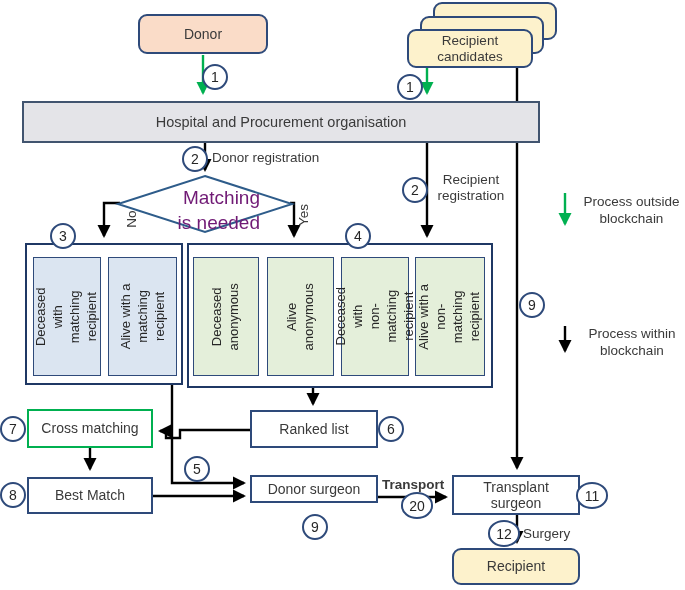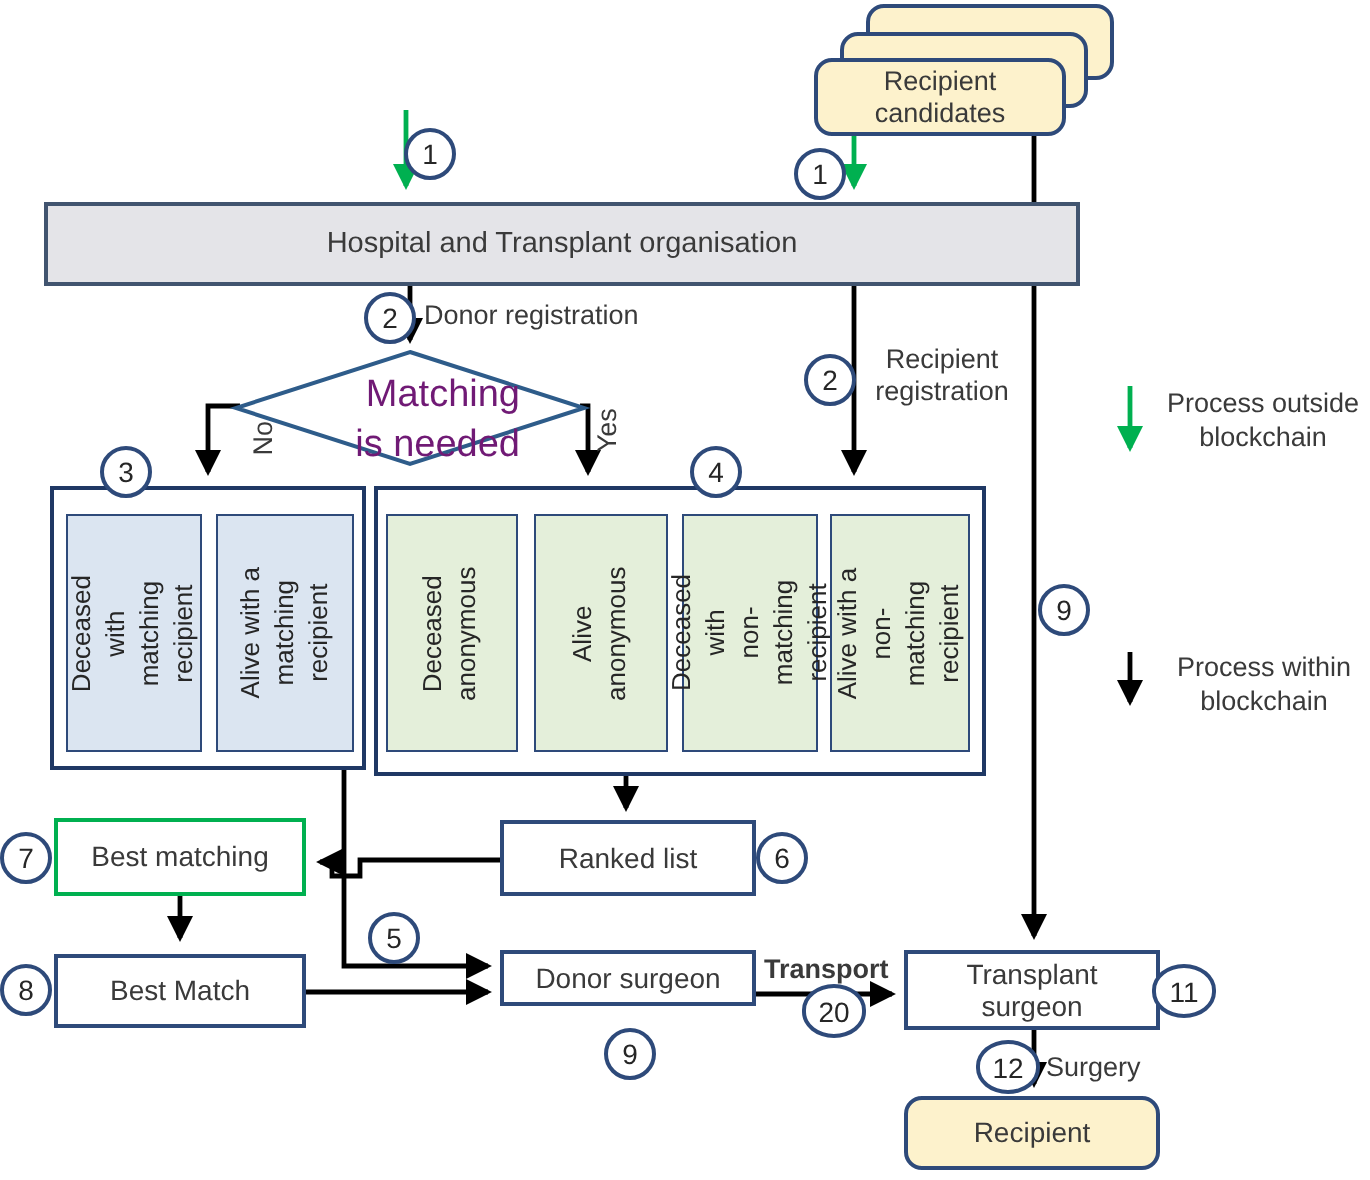--- a/index.html
+++ b/index.html
@@ -75,27 +75,28 @@
     <path d="M378,497 H446" stroke="#000" stroke-width="2.4" fill="none" marker-end="url(#ab)"></path>
 
     <path d="M517,515 V542" stroke="#000" stroke-width="2.4" fill="none" marker-end="url(#ab)"></path>
 
     <path d="M565,193 V224" stroke="#00b050" stroke-width="2.4" fill="none" marker-end="url(#ag)"></path>
     <path d="M565,326 V351" stroke="#000" stroke-width="2.4" fill="none" marker-end="url(#ab)"></path>
 
     <polygon points="205,176 292,204 205,232 118,204" fill="#ffffff" stroke="#2e5c8a" stroke-width="2"></polygon>
   </svg>
 
+  <div class="node rounded peach" style="left:138px;top:14px;width:130px;height:40px;">Donor</div>
 
   <div class="node rounded yellow" style="left:433px;top:2px;width:124px;height:38px;"></div>
   <div class="node rounded yellow" style="left:420px;top:16px;width:124px;height:38px;"></div>
   <div class="node rounded yellow preline" style="left:407px;top:29px;width:126px;height:39px;font-size:13.5px;">Recipient
 candidates</div>
 
-  <div class="node graybar" style="left:22px;top:101px;width:518px;height:42px;">Hospital and Transplant organisation</div>
+  <div class="node graybar" style="left:22px;top:101px;width:518px;height:42px;">Hospital and Procurement organisation</div>
 
   <div class="diamond-label" style="left:150px;top:186px;width:110px;">Matching
 is needed</div>
 
   <div class="groupbox" style="left:25px;top:243px;width:158px;height:142px;"></div>
   <div class="node bluebox" style="left:33px;top:257px;width:68px;height:119px;z-index:3;">
     <span class="vtext">Deceased with
 matching
 recipient</span>
   </div>
@@ -118,21 +119,21 @@
     <span class="vtext">Deceased with
 non-matching
 recipient</span>
   </div>
   <div class="node greenbox" style="left:415px;top:257px;width:70px;height:119px;z-index:3;">
     <span class="vtext">Alive with a
 non-matching
 recipient</span>
   </div>
 
-  <div class="node greenborder" style="left:27px;top:409px;width:126px;height:39px;">Best matching</div>
+  <div class="node greenborder" style="left:27px;top:409px;width:126px;height:39px;">Cross matching</div>
   <div class="node" style="left:27px;top:477px;width:126px;height:37px;">Best Match</div>
   <div class="node" style="left:250px;top:410px;width:128px;height:38px;">Ranked list</div>
   <div class="node" style="left:250px;top:475px;width:128px;height:28px;">Donor surgeon</div>
   <div class="node preline" style="left:452px;top:475px;width:128px;height:40px;">Transplant
 surgeon</div>
   <div class="node rounded yellow" style="left:452px;top:548px;width:128px;height:37px;">Recipient</div>
 
   <div class="lbl" style="left:212px;top:150px;">Donor registration</div>
   <div class="lbl preline" style="left:432px;top:172px;width:78px;text-align:center;">Recipient
 registration</div>

